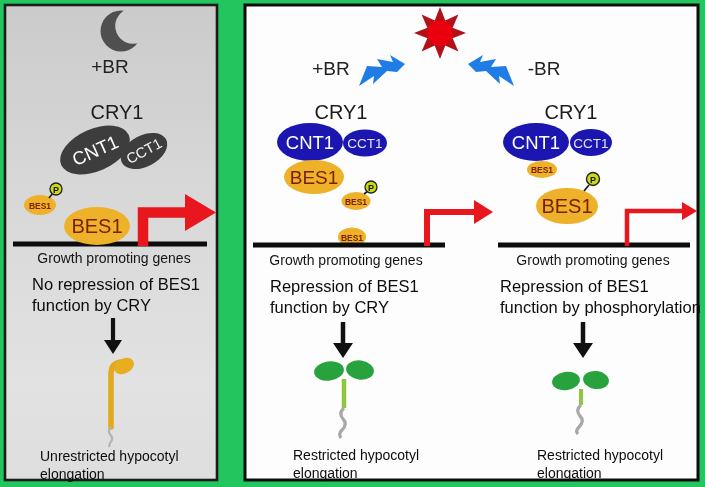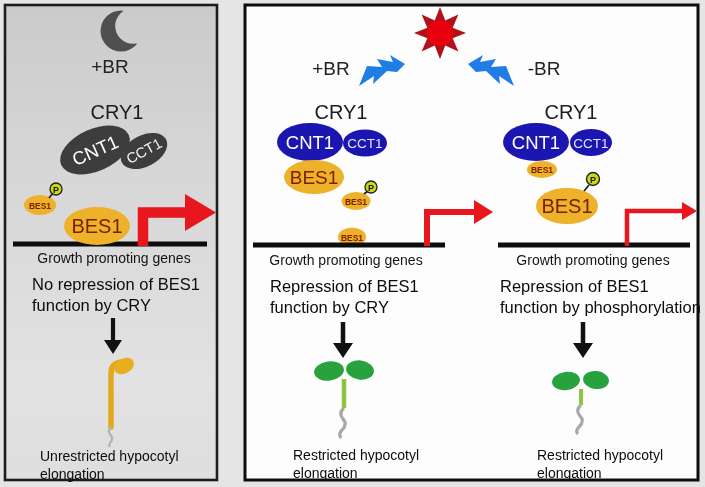--- a/index.html
+++ b/index.html
@@ -1,16 +1,16 @@
 <!DOCTYPE html>
 <html><head>
 <meta charset="utf-8">
 <style>
   html,body{margin:0;padding:0;background:#ffffff;}
-  #fig{position:relative;width:705px;height:487px;background:#e5e5e5;overflow:hidden;}
+  #fig{position:relative;width:705px;height:487px;background:#22c55e;overflow:hidden;}
   svg{position:absolute;left:0;top:0;}
   svg text{font-family:"Liberation Sans","DejaVu Sans",sans-serif;}
   .cond   {font-size:19px;fill:#222222;text-anchor:middle;}
   .cry    {font-size:20px;fill:#1c1c1c;text-anchor:middle;}
   .ovalbig{font-size:18.5px;fill:#ffffff;text-anchor:middle;}
   .ovalsm {font-size:13.5px;fill:#e4e4ff;text-anchor:middle;}
   .ovalsmL{font-size:14.5px;fill:#f2f2f2;text-anchor:middle;}
   .besbig {font-size:20px;fill:#7a2000;text-anchor:middle;}
   .besmid {font-size:19px;fill:#7a2000;text-anchor:middle;}
   .bessm  {font-size:8.5px;font-weight:bold;fill:#7a2000;text-anchor:middle;}

